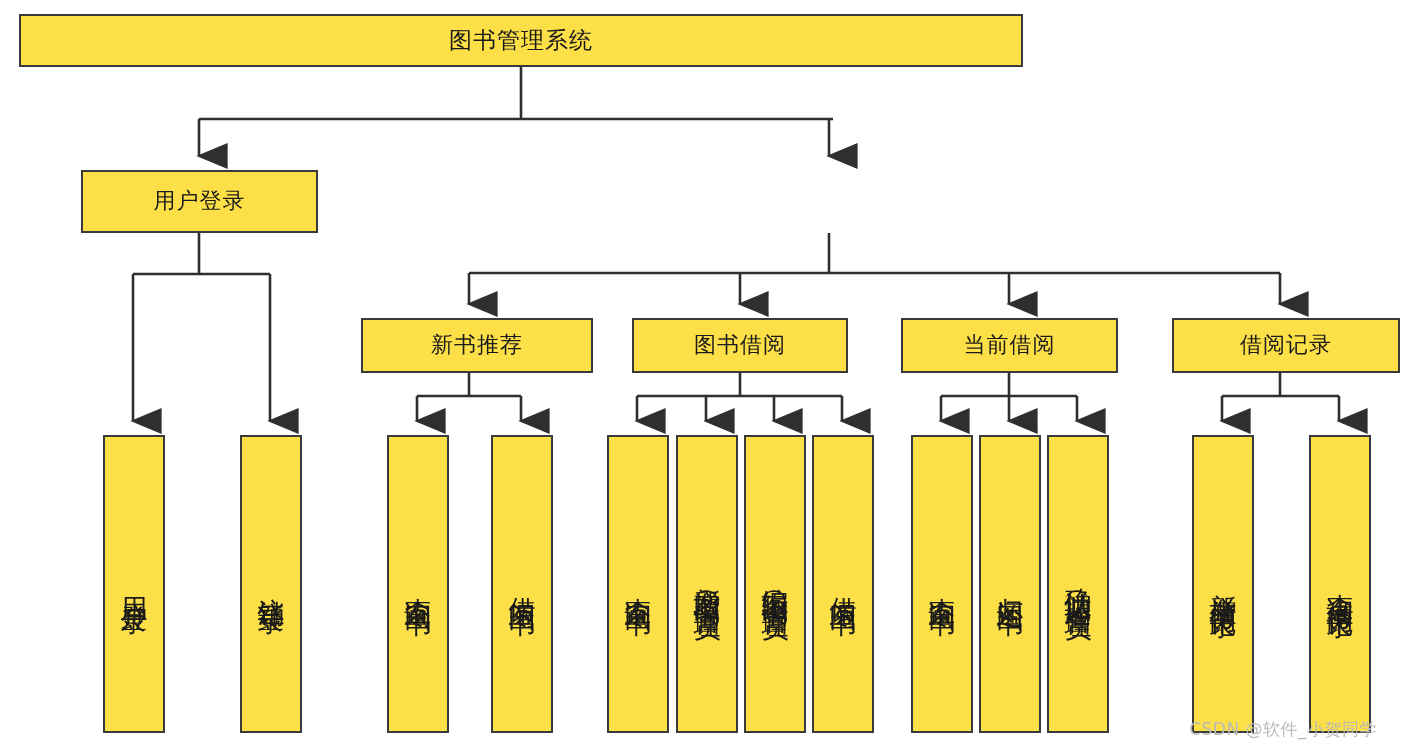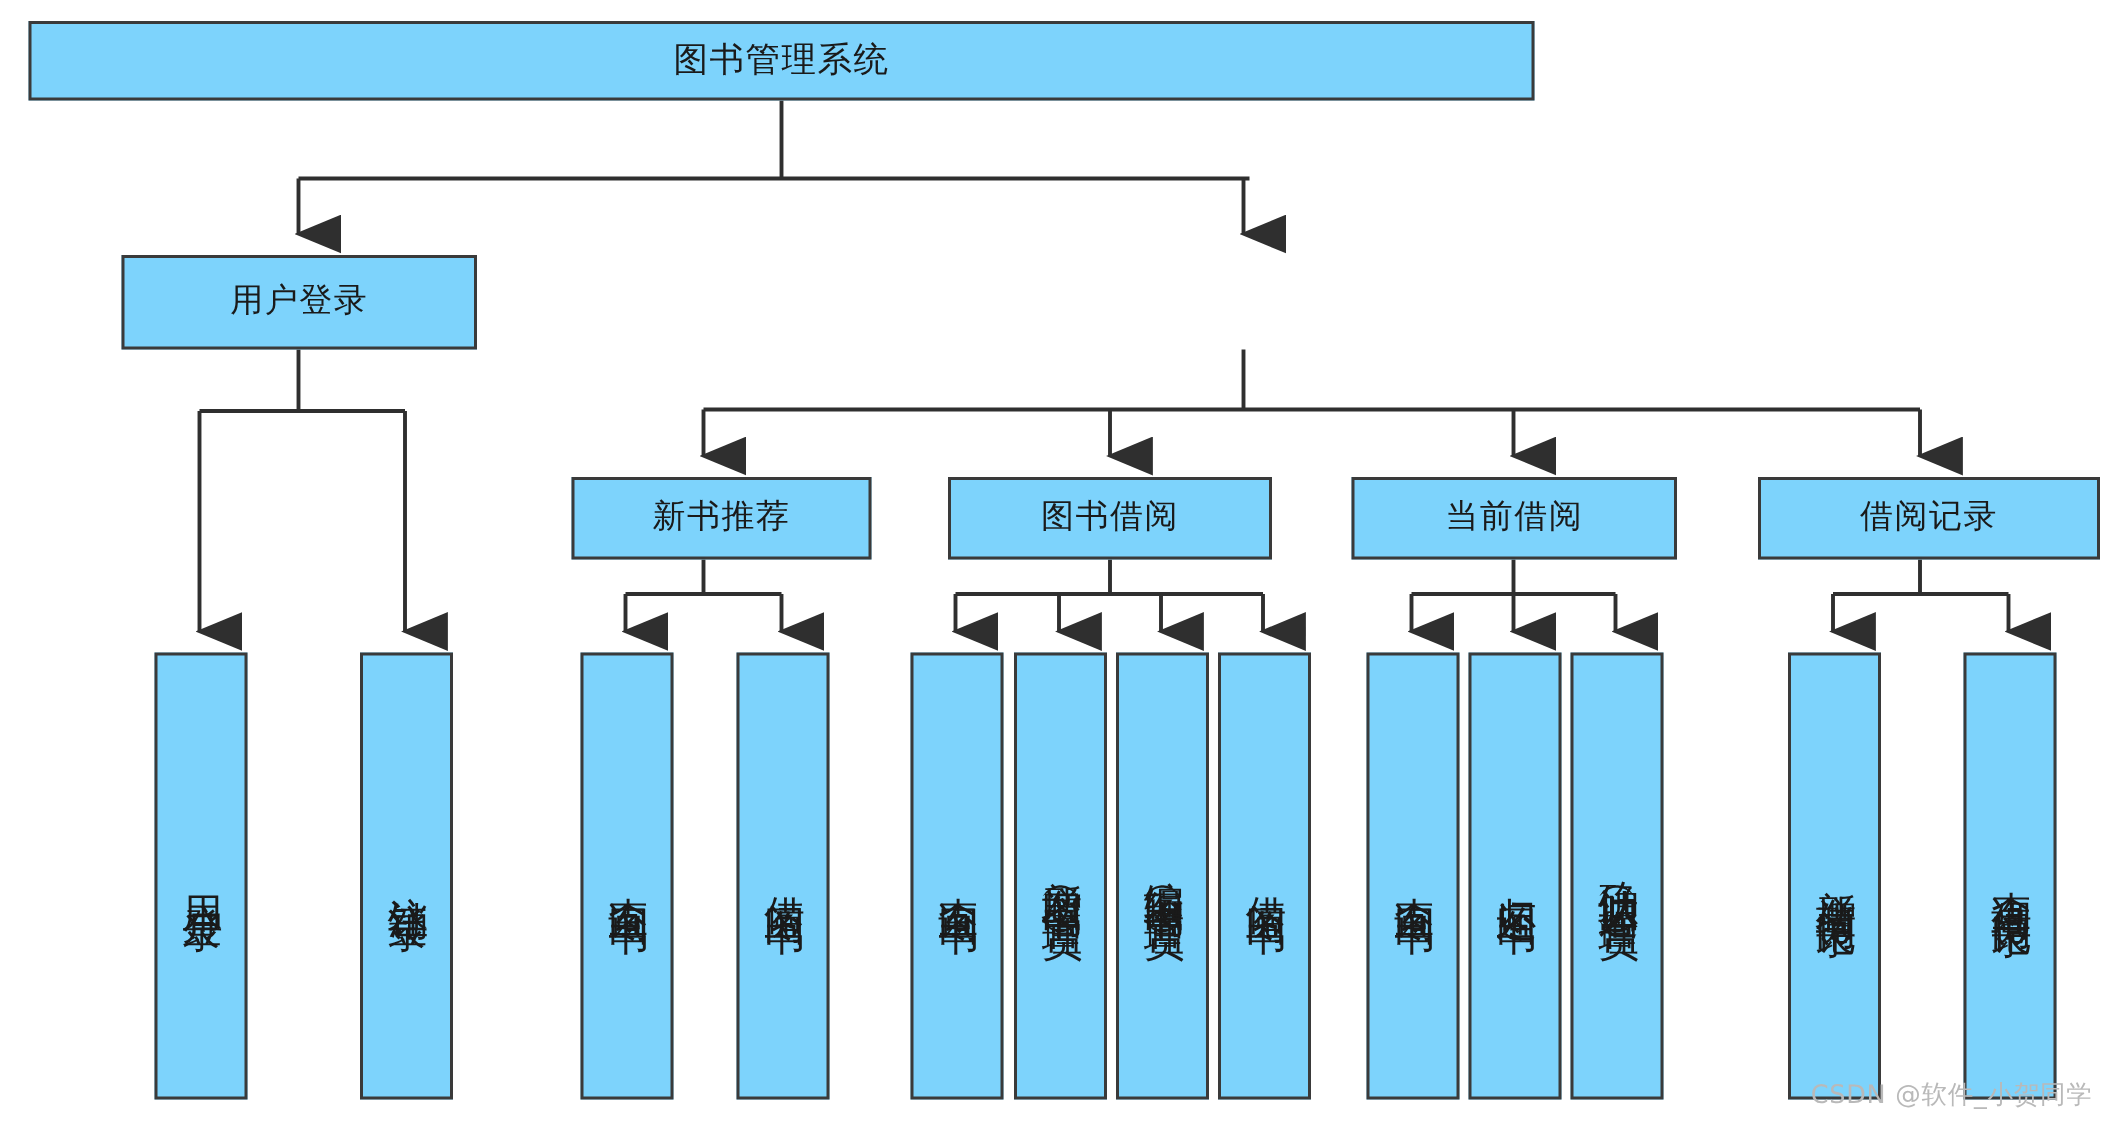--- a/index.html
+++ b/index.html
@@ -7,21 +7,21 @@
     font-family:"DejaVu Sans","Liberation Sans",sans-serif;
     width:1405px;height:747px;
     position:relative;overflow:hidden;
   }
   #stage{position:absolute;left:0;top:0;width:1405px;height:747px;}
   svg.lines{position:absolute;left:0;top:0;width:1405px;height:747px;pointer-events:none;}
 
   .node{
     position:absolute;
     box-sizing:border-box;
-    background:#7dd3fc;
+    background:#fde047;
     border:2px solid #3a3a3a;
     display:flex;
     align-items:center;
     justify-content:center;
     color:#1a1a1a;
   }
   .node.h{ font-size:22px; line-height:1.2; letter-spacing:1px; }
   .node.root{ font-size:23px; }
 
   
@@ -36,21 +36,21 @@
   }
   .node.v .vtxt{
     writing-mode:vertical-rl;
     text-orientation:upright;
     display:block;
     text-align:center;
   }
 
   .watermark{
     position:absolute;
-    right:10px;bottom:6px;
+    right:28px;bottom:6px;
     font-size:17px;
     color:#b9b9b9;
     letter-spacing:.5px;
     white-space:nowrap;
   }
 </style>
 </head>
 <body>
 
 <div id="stage">
@@ -107,21 +107,21 @@
   </svg>
 
   <div class="node h root" style="left:19px;top:14px;width:1004px;height:53px;">
     <span>图书管理系统</span>
   </div>
 
   <div class="node h" style="left:81px;top:170px;width:237px;height:63px;">
     <span>用户登录</span>
   </div>
 
-  <div class="node h" style="left:361px;top:318px;width:200px;height:55px;margin-left:20px;">
+  <div class="node h" style="left:361px;top:318px;width:232px;height:55px;">
     <span>新书推荐</span>
   </div>
   <div class="node h" style="left:632px;top:318px;width:216px;height:55px;text-align:center;">
     <span>图书借阅</span>
   </div>
   <div class="node h" style="left:901px;top:318px;width:217px;height:55px;justify-content:center;">
     <span>当前借阅</span>
   </div>
   <div class="node h" style="left:1172px;top:318px;width:228px;height:55px;">
     <span>借阅记录</span>

